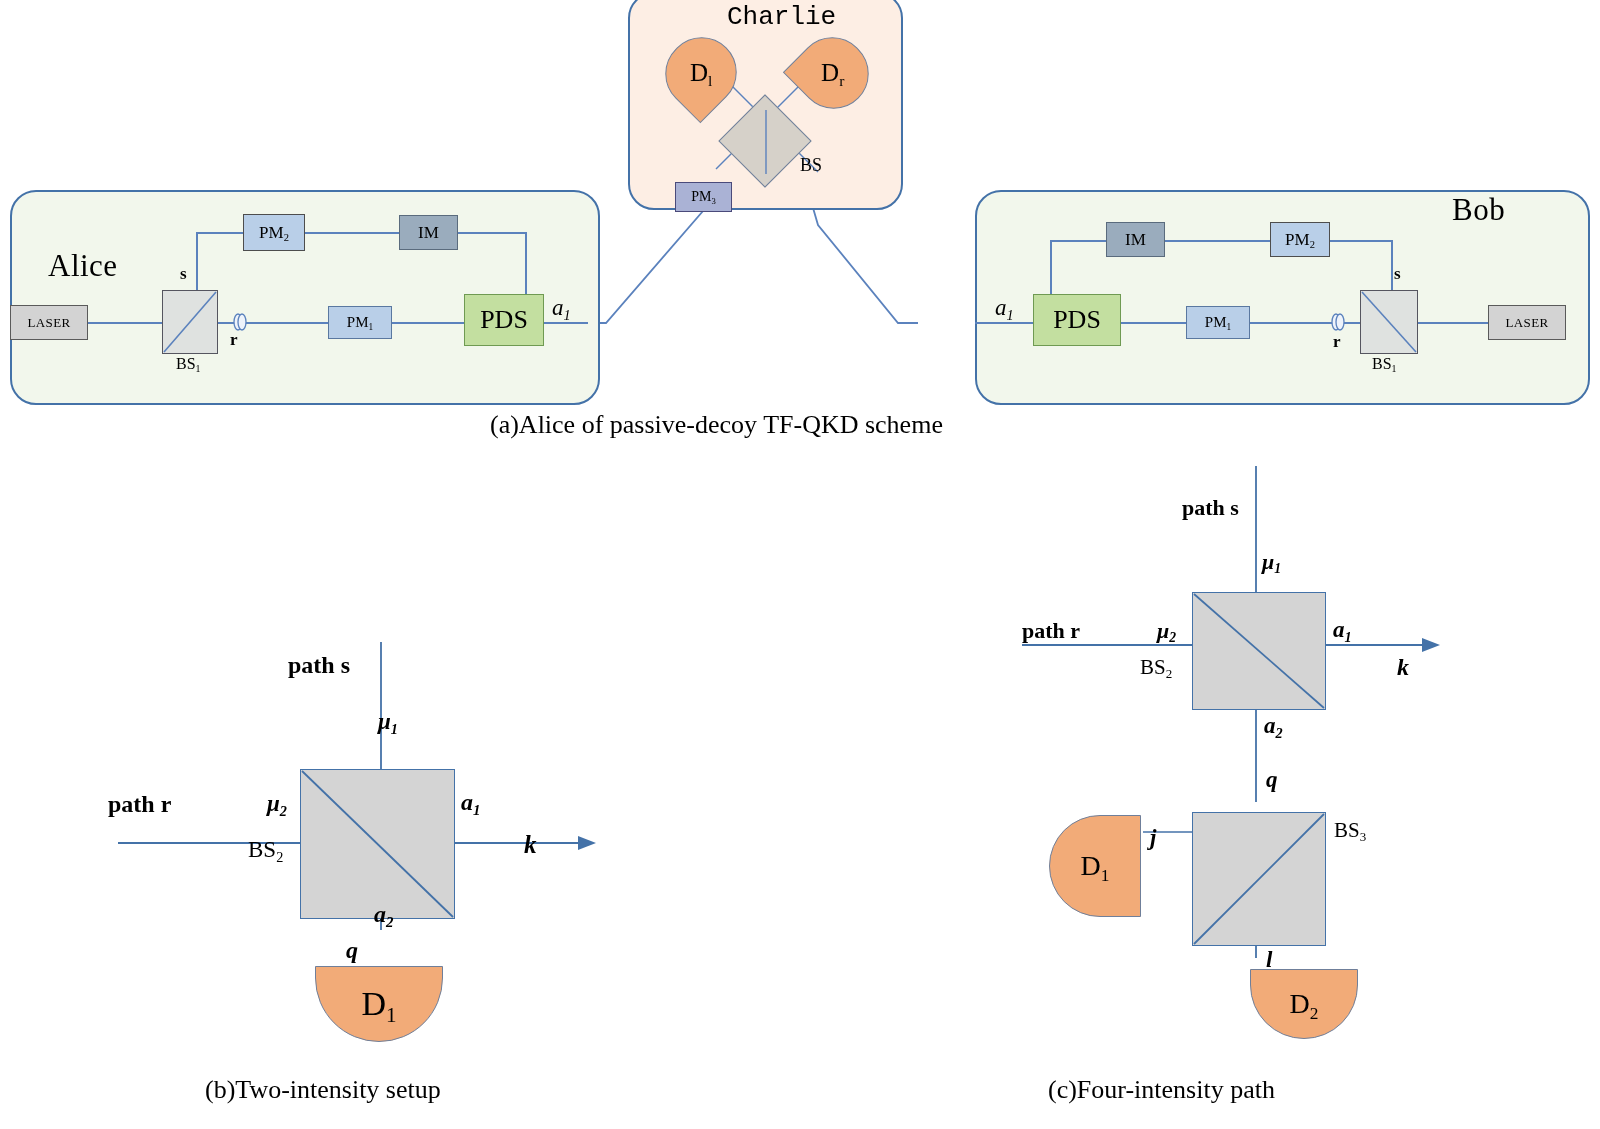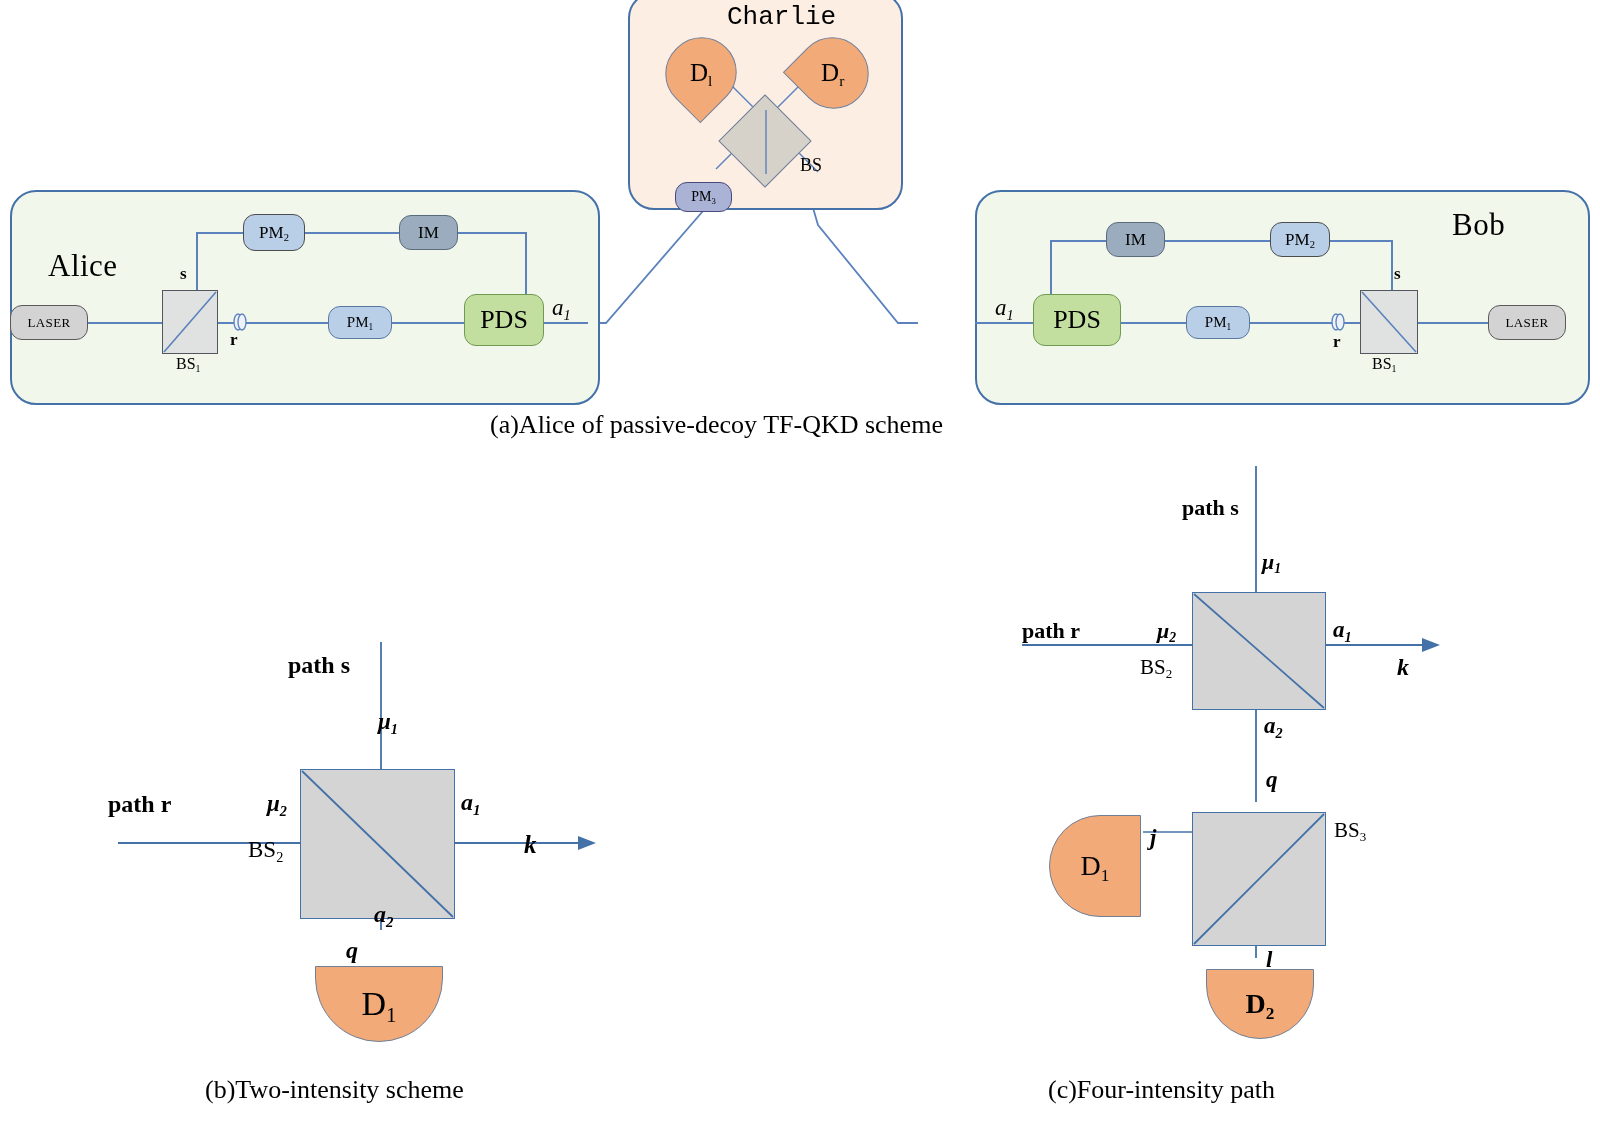--- a/index.html
+++ b/index.html
@@ -27,21 +27,21 @@
   .party-title{
     position:absolute;font-size:31px;letter-spacing:.5px;white-space:nowrap;
   }
   .charlie-title{
     position:absolute;font-size:26px;white-space:nowrap;
   }
   
   .cbox{
     position:absolute;box-sizing:border-box;
     display:flex;align-items:center;justify-content:center;
-    white-space:nowrap;line-height:1;border-radius:12px;
+    white-space:nowrap;line-height:1;
   }
   .box-laser{background:#d3d3d3;border:1.6px solid #5a5a5a;font-size:13px;letter-spacing:.4px;}
   .box-pm1{background:#b9cfe8;border:1.4px solid #5a78a0;font-size:15px;}
   .box-pm2{background:#b9cfe8;border:1.8px solid #4d4d4d;font-size:17px;}
   .box-pm3{background:#aab2d5;border:1.6px solid #4a4a7a;font-size:14px;}
   .box-im{background:#9aacbd;border:1.5px solid #5a6b7d;font-size:17px;}
   .box-pds{background:#c3dfa0;border:1.8px solid #6f9a52;font-size:26px;}
   sub{font-size:.62em;vertical-align:baseline;position:relative;top:.32em;}
   
   .wire{position:absolute;background:#5b82bd;}
@@ -150,21 +150,21 @@
   <span style="transform:rotate(-45deg);display:inline-block;">
     <span>D</span><sub>r</sub>
   </span>
 </div>
 
 <div class="cbox box-pm3" style="left:675px;top:182px;width:57px;height:30px;">
   <span><span>PM</span><sub>3</sub></span>
 </div>
 
 <div class="party-box" style="left:975px;top:190px;width:615px;height:215px;"></div>
-<div class="party-title" style="left:1452px;top:207px;">Bob</div>
+<div class="party-title" style="left:1452px;top:192px;">Bob</div>
 
 <div class="lbl lbl-it" style="left:995px;top:296px;font-size:23px;">
   <span>a</span><sub>1</sub>
 </div>
 
 <div class="wire wh" style="left:975px;top:322px;width:58px;"></div>
 <div class="wire wh" style="left:1121px;top:322px;width:65px;"></div>
 <div class="wire wh" style="left:1250px;top:322px;width:110px;"></div>
 <div class="wire wh" style="left:1418px;top:322px;width:70px;"></div>
 <div class="wire wv" style="left:1050px;top:240px;height:56px;"></div>
@@ -239,21 +239,21 @@
   <span>a</span><sub>2</sub>
 </div>
 <div class="lbl lbl-it" style="left:346px;top:938px;font-size:24px;font-weight:bold;">q</div>
 
 <div class="det det-down" style="left:315px;top:966px;width:128px;height:76px;font-size:34px;">
   <span>
     <span>D</span><sub>1</sub>
   </span>
 </div>
 
-<div class="caption" style="left:205px;top:1075px;">(b)Two-intensity scheme</div>
+<div class="caption" style="left:205px;top:1075px;">(b)Two-intensity setup</div>
 
 <svg class="abs" style="left:1000px;top:460px;width:470px;height:620px;" viewBox="0 0 470 620">
 
   <line x1="256" y1="6" x2="256" y2="342" stroke="#4472a8" stroke-width="1.8"></line>
 
   <line x1="22" y1="185" x2="424" y2="185" stroke="#4472a8" stroke-width="1.8"></line>
   <polygon points="440,185 422,178 422,192" fill="#4472a8"></polygon>
 
   <line x1="256" y1="398" x2="256" y2="498" stroke="#4472a8" stroke-width="1.8"></line>
 
@@ -294,19 +294,19 @@
 </div>
 <div class="lbl lbl-it" style="left:1150px;top:826px;font-size:23px;font-weight:bold;">j</div>
 <div class="lbl lbl-it" style="left:1266px;top:948px;font-size:23px;font-weight:bold;">l</div>
 
 <div class="det det-left" style="left:1049px;top:815px;width:92px;height:102px;font-size:28px;">
   <span>
     <span>D</span><sub>1</sub>
   </span>
 </div>
 
-<div class="det det-down" style="left:1206px;top:969px;width:108px;height:70px;font-size:28px;font-weight:bold;">
+<div class="det det-down" style="left:1250px;top:969px;width:108px;height:70px;font-size:28px;">
   <span>
     <span>D</span><sub>2</sub>
   </span>
 </div>
 
 <div class="caption" style="left:1048px;top:1075px;">(c)Four-intensity path</div>
 
 </body></html>

